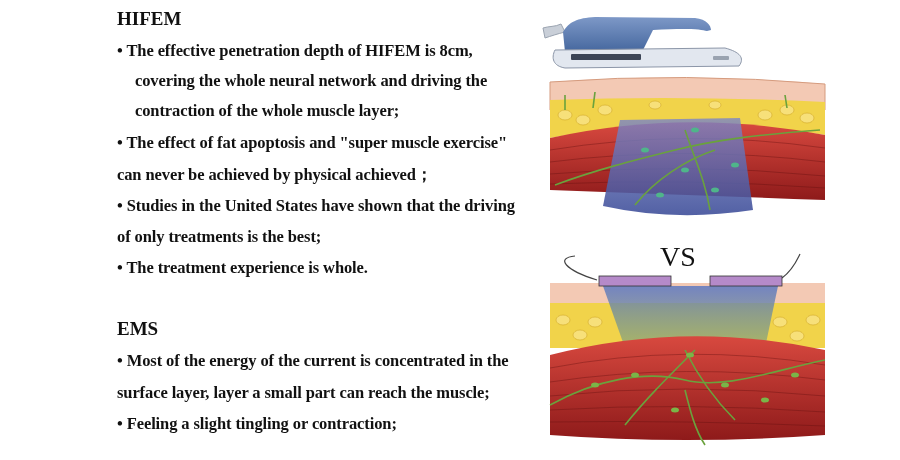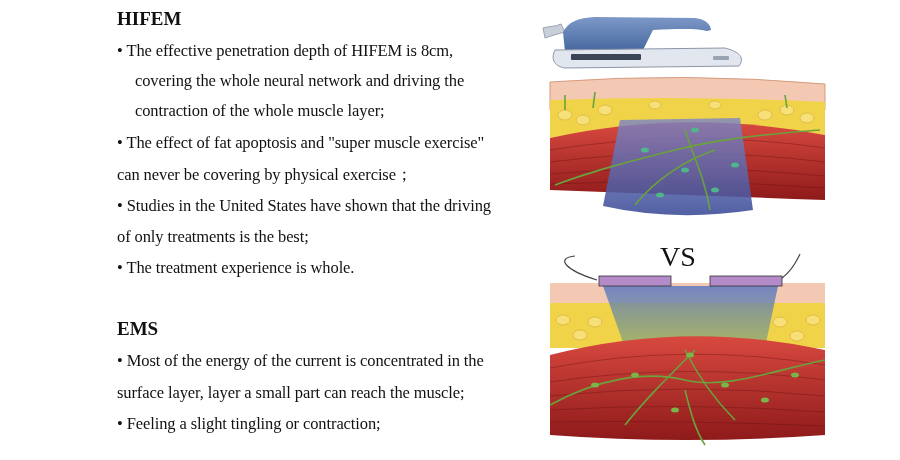--- a/index.html
+++ b/index.html
@@ -1,33 +1,33 @@
 <!DOCTYPE html>
 <html><head>
 <meta charset="utf-8">
 <style>
   html, body { margin:0; padding:0; background:#ffffff; }
   body { width:900px; height:460px; position:relative; overflow:hidden;
          font-family:"Liberation Serif","DejaVu Serif",serif; color:#111; }
   .textcol { position:absolute; left:117px; top:0; width:420px; }
   .heading { font-weight:bold; font-size:19px; position:absolute; left:0;text-align:right; }
-  .line { position:absolute; left:0; font-size:16.5px; white-space:nowrap; letter-spacing:-0.1px; }
+  .line { position:absolute; left:0; font-size:16.5px; white-space:nowrap; letter-spacing:-0.1px;font-weight:bold; }
   .indent { left:18px;text-align:center; }
   .illus { position:absolute; }
 </style>
 </head>
 <body>
 
 <div class="textcol">
   <div class="heading" style="top:8px">HIFEM</div>
   <div class="line" style="top:41px">• The effective penetration depth of HIFEM is 8cm,</div>
   <div class="line indent" style="top:71px">covering the whole neural network and driving the</div>
   <div class="line indent" style="top:101px">contraction of the whole muscle layer;</div>
   <div class="line" style="top:133px">• The effect of fat apoptosis and "super muscle exercise"</div>
-  <div class="line" style="top:164px">can never be covering by physical exercise；</div>
+  <div class="line" style="top:164px">can never be achieved by physical achieved；</div>
   <div class="line" style="top:196px">• Studies in the United States have shown that the driving</div>
   <div class="line" style="top:227px">of only treatments is the best;</div>
   <div class="line" style="top:258px">• The treatment experience is whole.</div>
 
   <div class="heading" style="top:318px">EMS</div>
   <div class="line" style="top:351px">• Most of the energy of the current is concentrated in the</div>
   <div class="line" style="top:383px">surface layer, layer a small part can reach the muscle;</div>
   <div class="line" style="top:414px">• Feeling a slight tingling or contraction;</div>
 </div>
 

